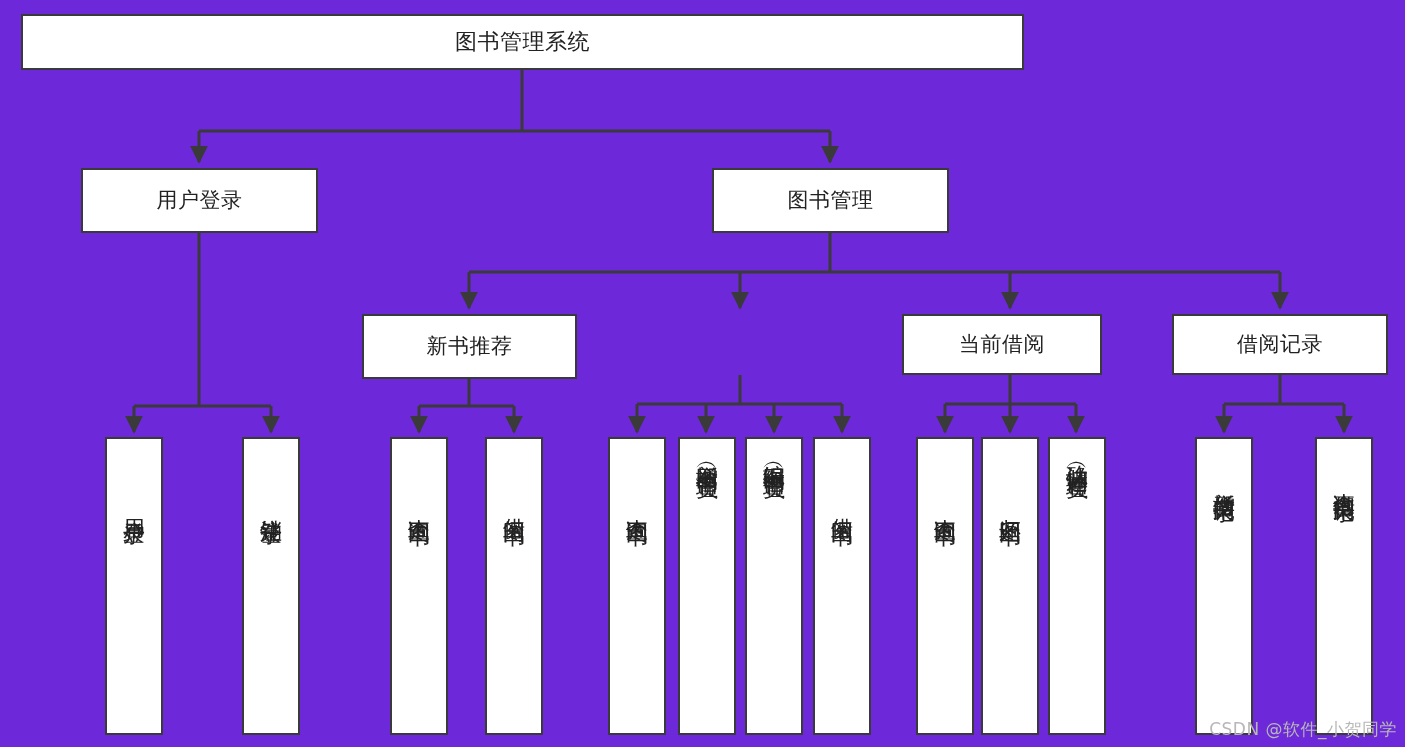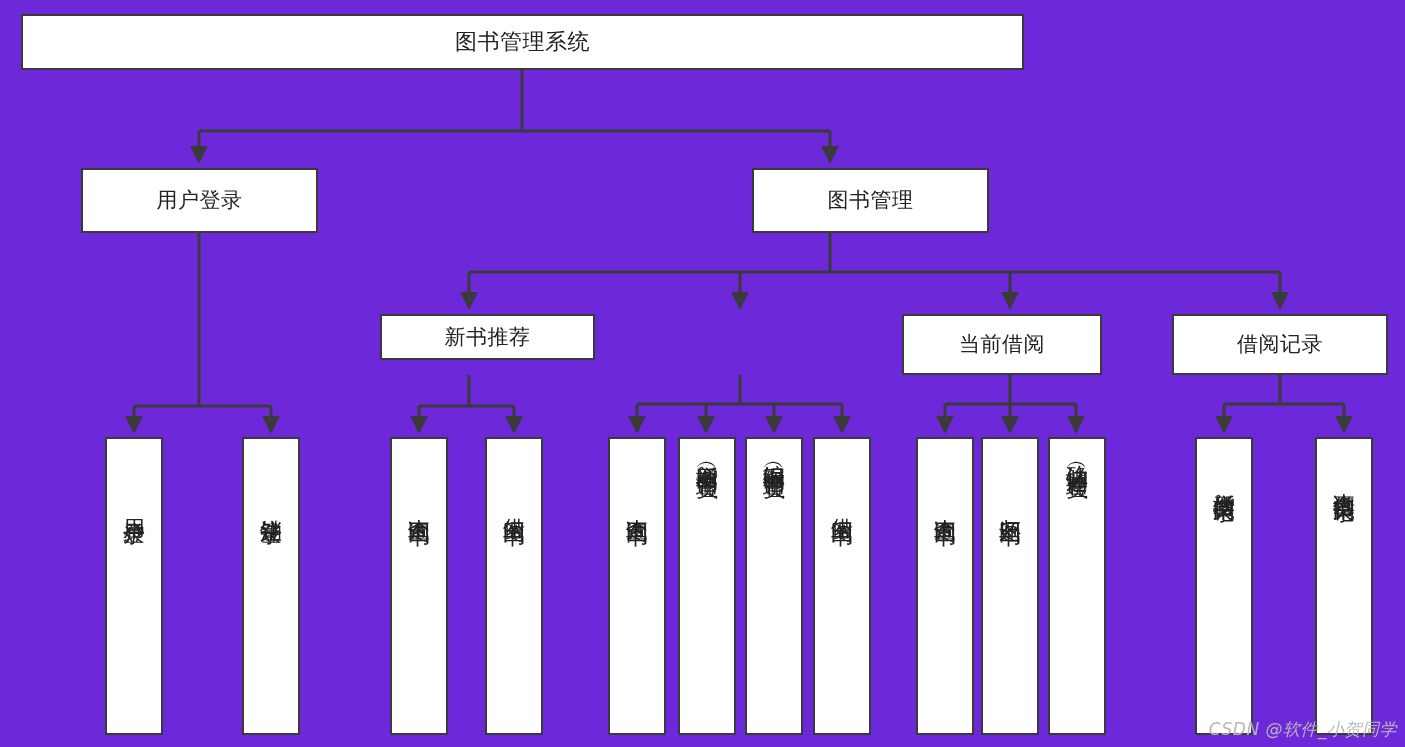--- a/index.html
+++ b/index.html
@@ -61,21 +61,20 @@
     white-space: nowrap;
   }
   #watermark {
     position: absolute;
     right: 8px;
     bottom: 6px;
     font-size: 17px;
     color: #b7b7b7;
     letter-spacing: 0.5px;
     white-space: nowrap;
-    font-style: italic;
   }
 </style>
 </head>
 <body>
 
 <div id="canvas">
 
   <svg id="edges" viewBox="0 0 1405 747" width="1405" height="747" xmlns="http://www.w3.org/2000/svg">
     <defs>
       <marker id="arrow" viewBox="0 0 10 10" refX="9" refY="5" markerWidth="6" markerHeight="6" orient="auto-start-reverse">
@@ -126,25 +125,25 @@
     </g>
   </svg>
 
   <div class="node root horiz" style="left:21px; top:14px; width:1003px; height:56px;">
     <span class="label">图书管理系统</span>
   </div>
 
   <div class="node horiz" style="left:81px; top:168px; width:237px; height:65px;">
     <span class="label">用户登录</span>
   </div>
-  <div class="node horiz" style="left:752px; top:168px; width:237px; height:65px;">
+  <div class="node horiz" style="left:712px; top:168px; width:237px; height:65px;">
     <span class="label">图书管理</span>
   </div>
 
-  <div class="node horiz" style="left:380px; top:314px; width:215px; height:46px;">
+  <div class="node horiz" style="left:362px; top:314px; width:215px; height:65px;">
     <span class="label">新书推荐</span>
   </div>
   <div class="node horiz" style="left:902px; top:314px; width:200px; height:61px;">
     <span class="label">当前借阅</span>
   </div>
   <div class="node horiz" style="left:1172px; top:314px; width:216px; height:61px;">
     <span class="label">借阅记录</span>
   </div>
 
   <div class="node vert" style="left:105px; top:437px; width:58px; height:298px; padding-top:62px;">

